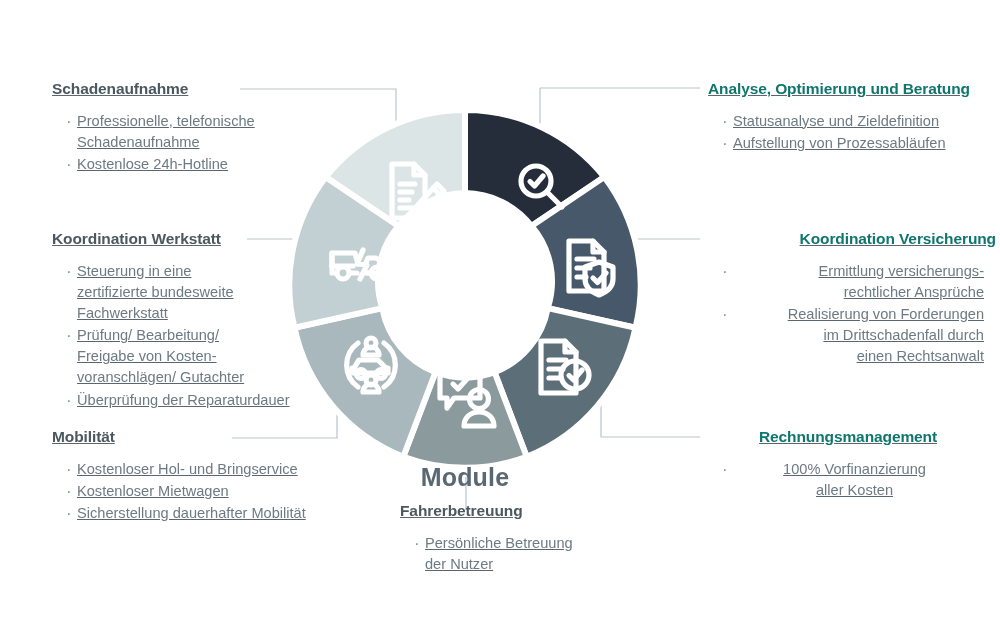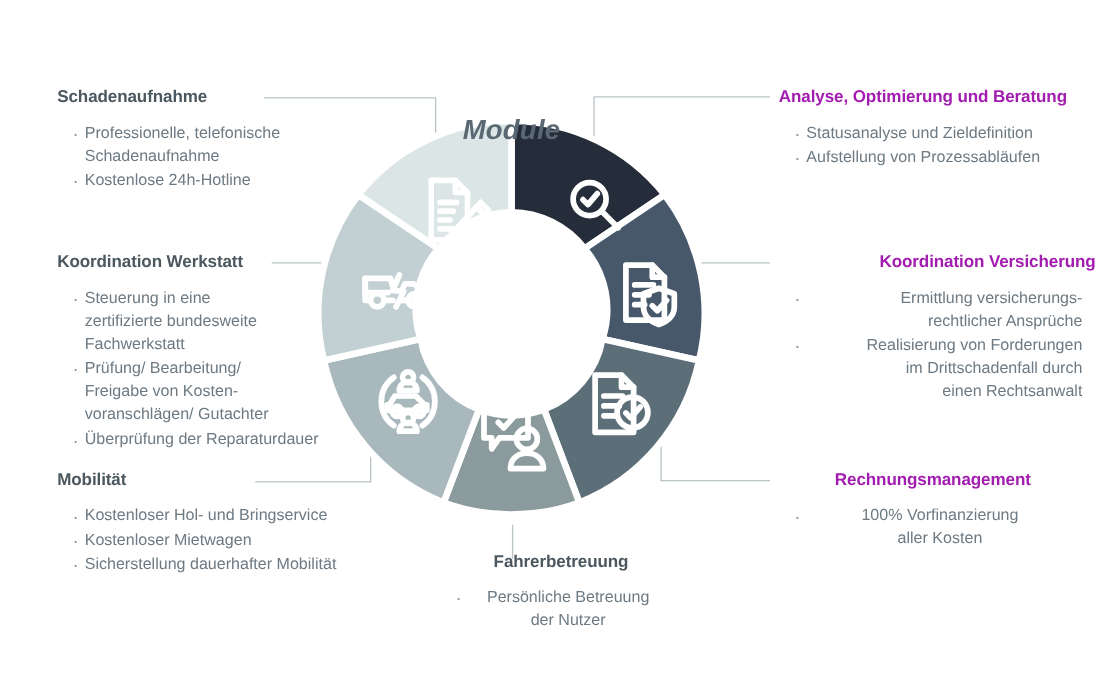--- a/index.html
+++ b/index.html
@@ -20,20 +20,21 @@
   #stage {
     position: absolute;
     inset: 0;
     width: 1000px;
     height: 625px;
   }
 
   
   .block {
     position: absolute;
+    text-decoration: underline;
   }
   .block .heading {
     font-size: 15.5px;
     font-weight: bold;
     color: #4c585f;
     letter-spacing: -0.1px;
     margin: 0 0 5px 0;
     line-height: 1.2;
   }
   .block ul {
@@ -53,46 +54,45 @@
   .block li::before {
     content: "\00B7";
     position: absolute;
     left: 2px;
     top: -1px;
     font-size: 17px;
     color: #8a959c;
     line-height: 1.45;
   }
 
-  .block.right .heading { color: #a21caf; }
+  .block.right .heading { color: #0f766e; }
 
   
-  .block.center-al { text-align: center; }
+  .block.center-al { text-align: left; }
 
   
   #donut {
     position: absolute;
     left: 277px;
     top: 100px;
     width: 376px;
     height: 376px;
   }
   #donut svg { display: block; }
 
   .hub-label {
     position: absolute;
     left: 277px;
-    top: 104px;
+    top: 116px;
     width: 376px;
     height: 376px;
     display: flex;
-    align-items: flex-start;
+    align-items: flex-end;
     justify-content: center;
     pointer-events: none;
-    font-style: italic;
   }
   .hub-label span {
     font-size: 25px;
     font-weight: bold;
     color: #5a6873;
     letter-spacing: 0.2px;
   }
 
   
   #connectors {

